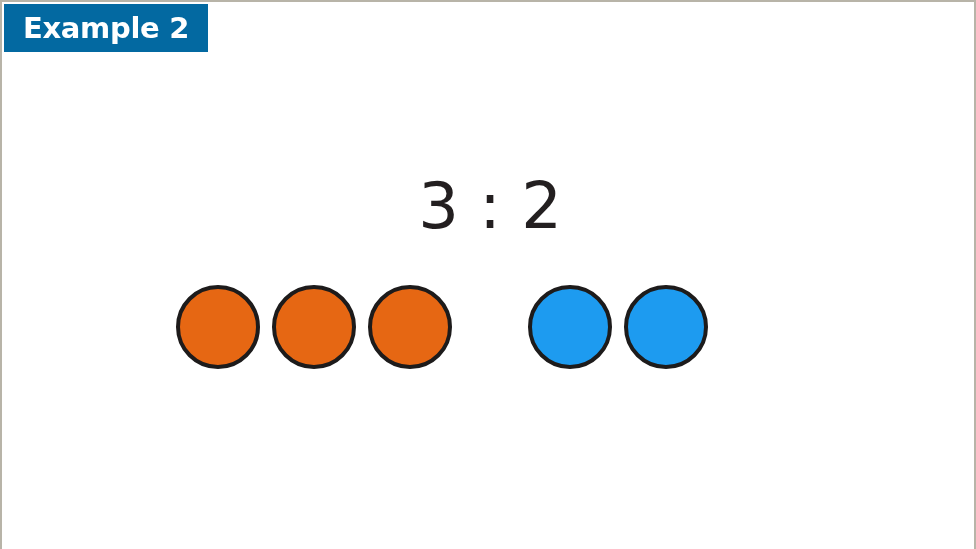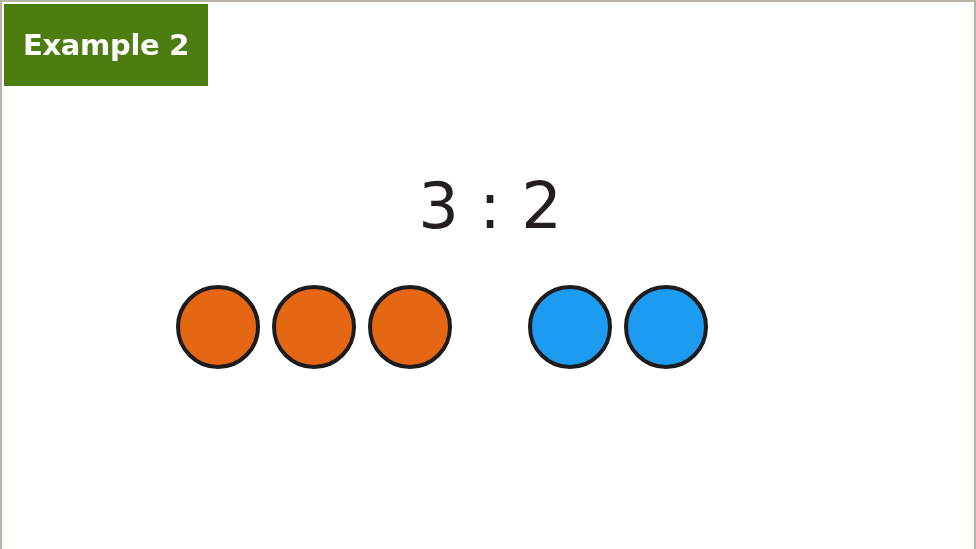--- a/index.html
+++ b/index.html
@@ -9,22 +9,22 @@
     }
     .frame {
       position: absolute; left: 0; top: 0; width: 976px; height: 549px;
       box-sizing: border-box;
       border-left: 2px solid #b8b4a8;
       border-right: 2px solid #b8b4a8;
       border-top: 2px solid #b8b4a8;
       background: #ffffff;
     }
     .badge {
-      position: absolute; left: 2px; top: 2px; width: 204px; height: 82px;
-      background: #4d7c0f; color: #ffffff;
+      position: absolute; left: 2px; top: 2px; width: 204px; height: 48px;
+      background: #0369a1; color: #ffffff;
       display: flex; align-items: center; justify-content: center;
       font-family: "DejaVu Sans", sans-serif; font-weight: bold; font-size: 29px;
       letter-spacing: -0.3px;
     }
     .ratio {
       position: absolute; left: 0; width: 976px; top: 162px; height: 84px;
       text-align: center; font-family: "DejaVu Sans", sans-serif;
       font-size: 64px; color: #231f20; line-height: 84px; font-weight: normal;
     }
     .counters { position: absolute; left: 0; top: 0; width: 976px; height: 549px; }

